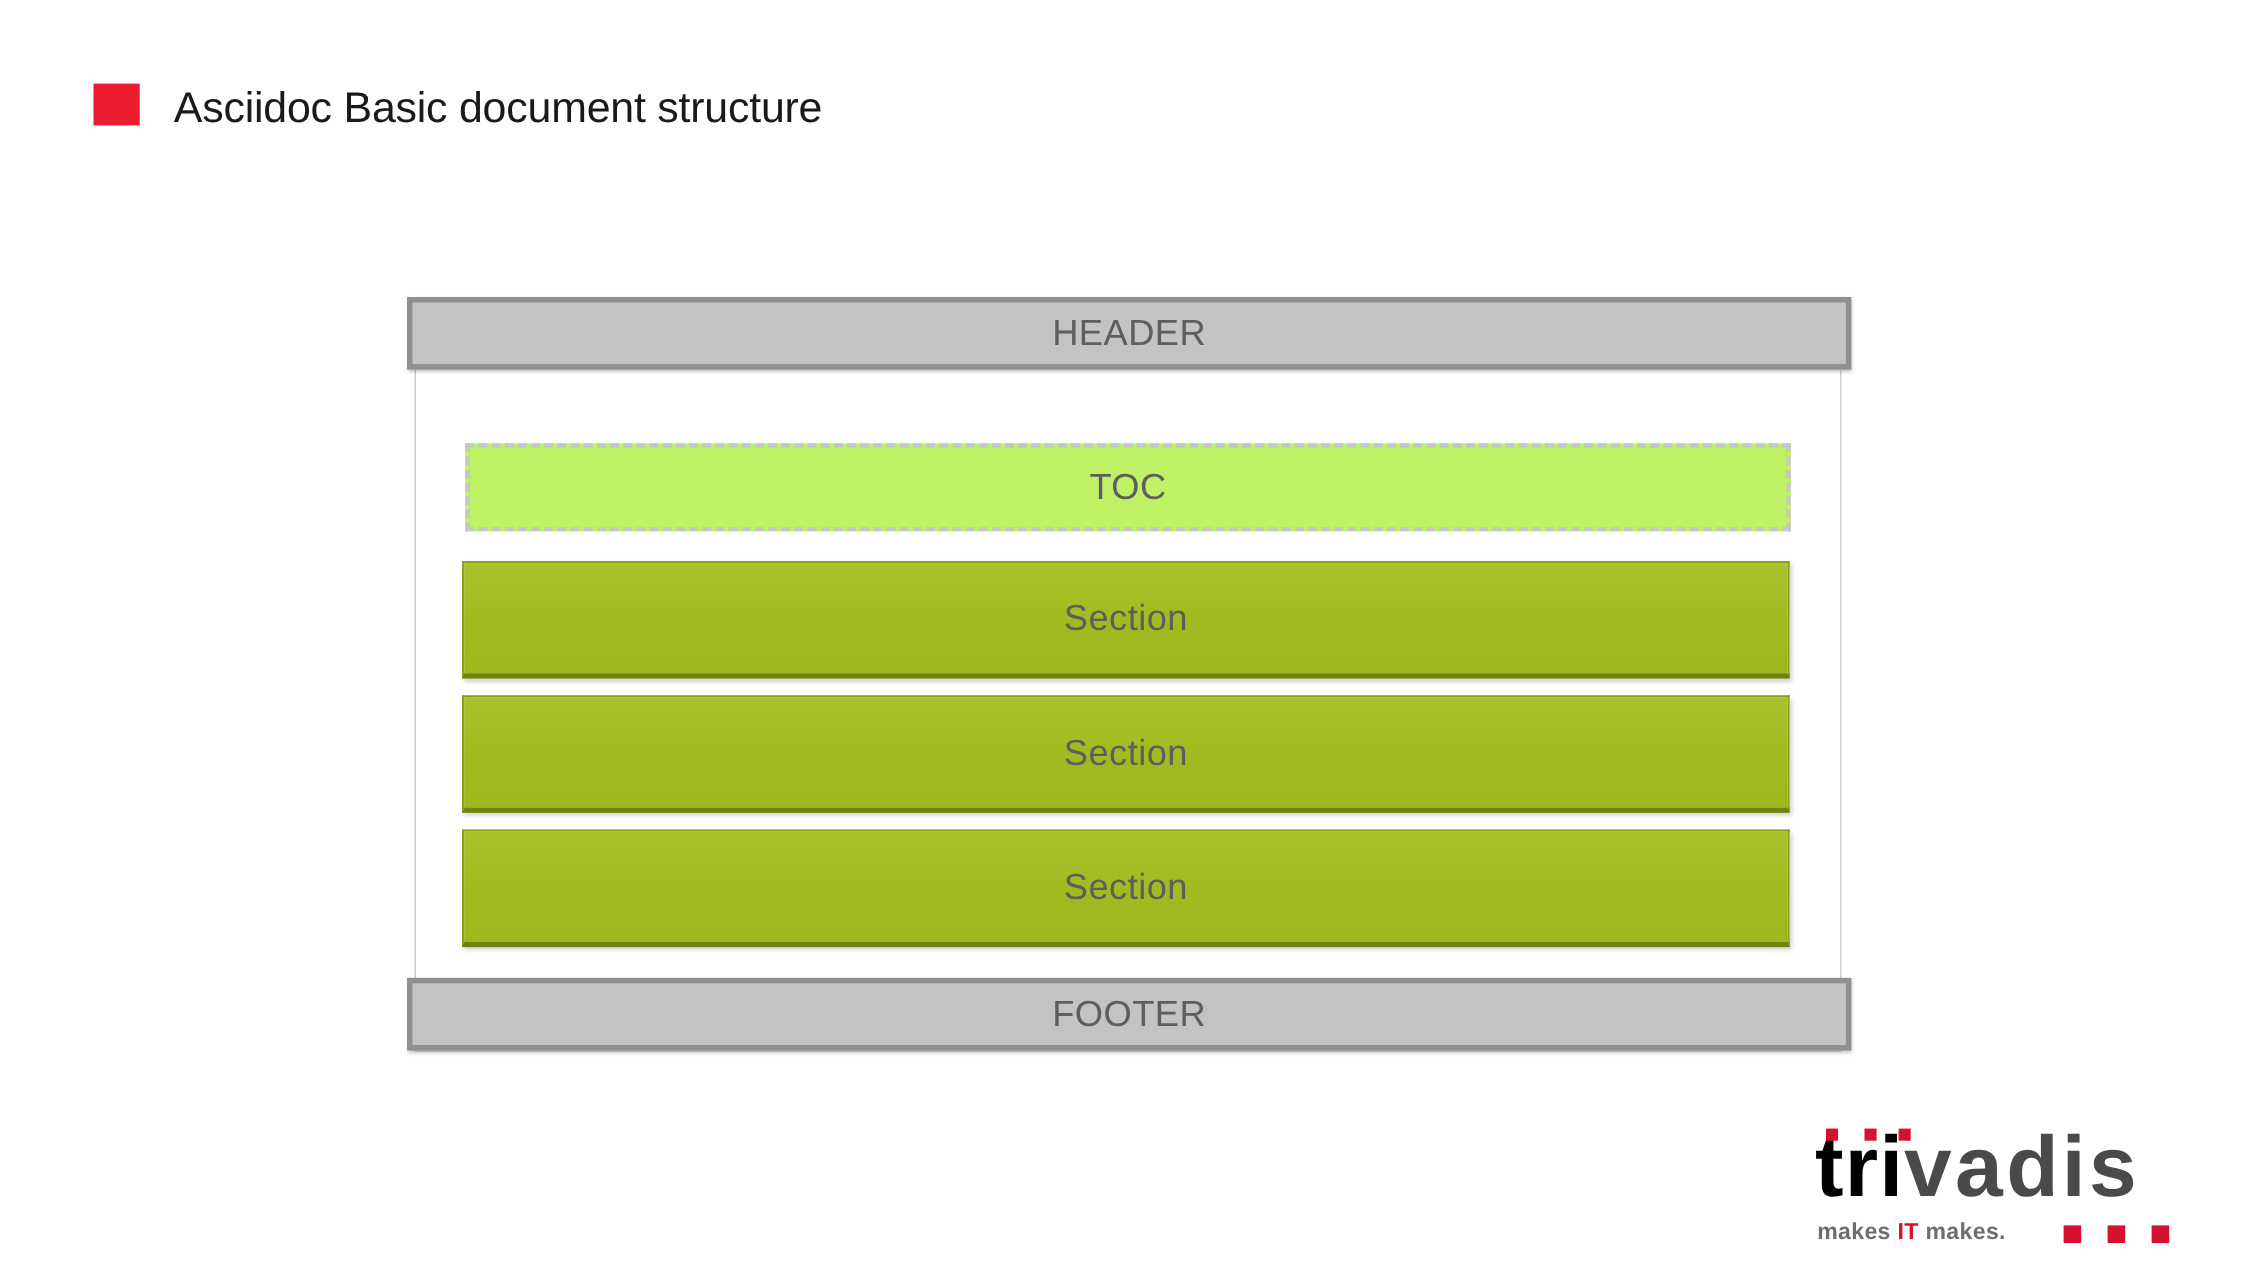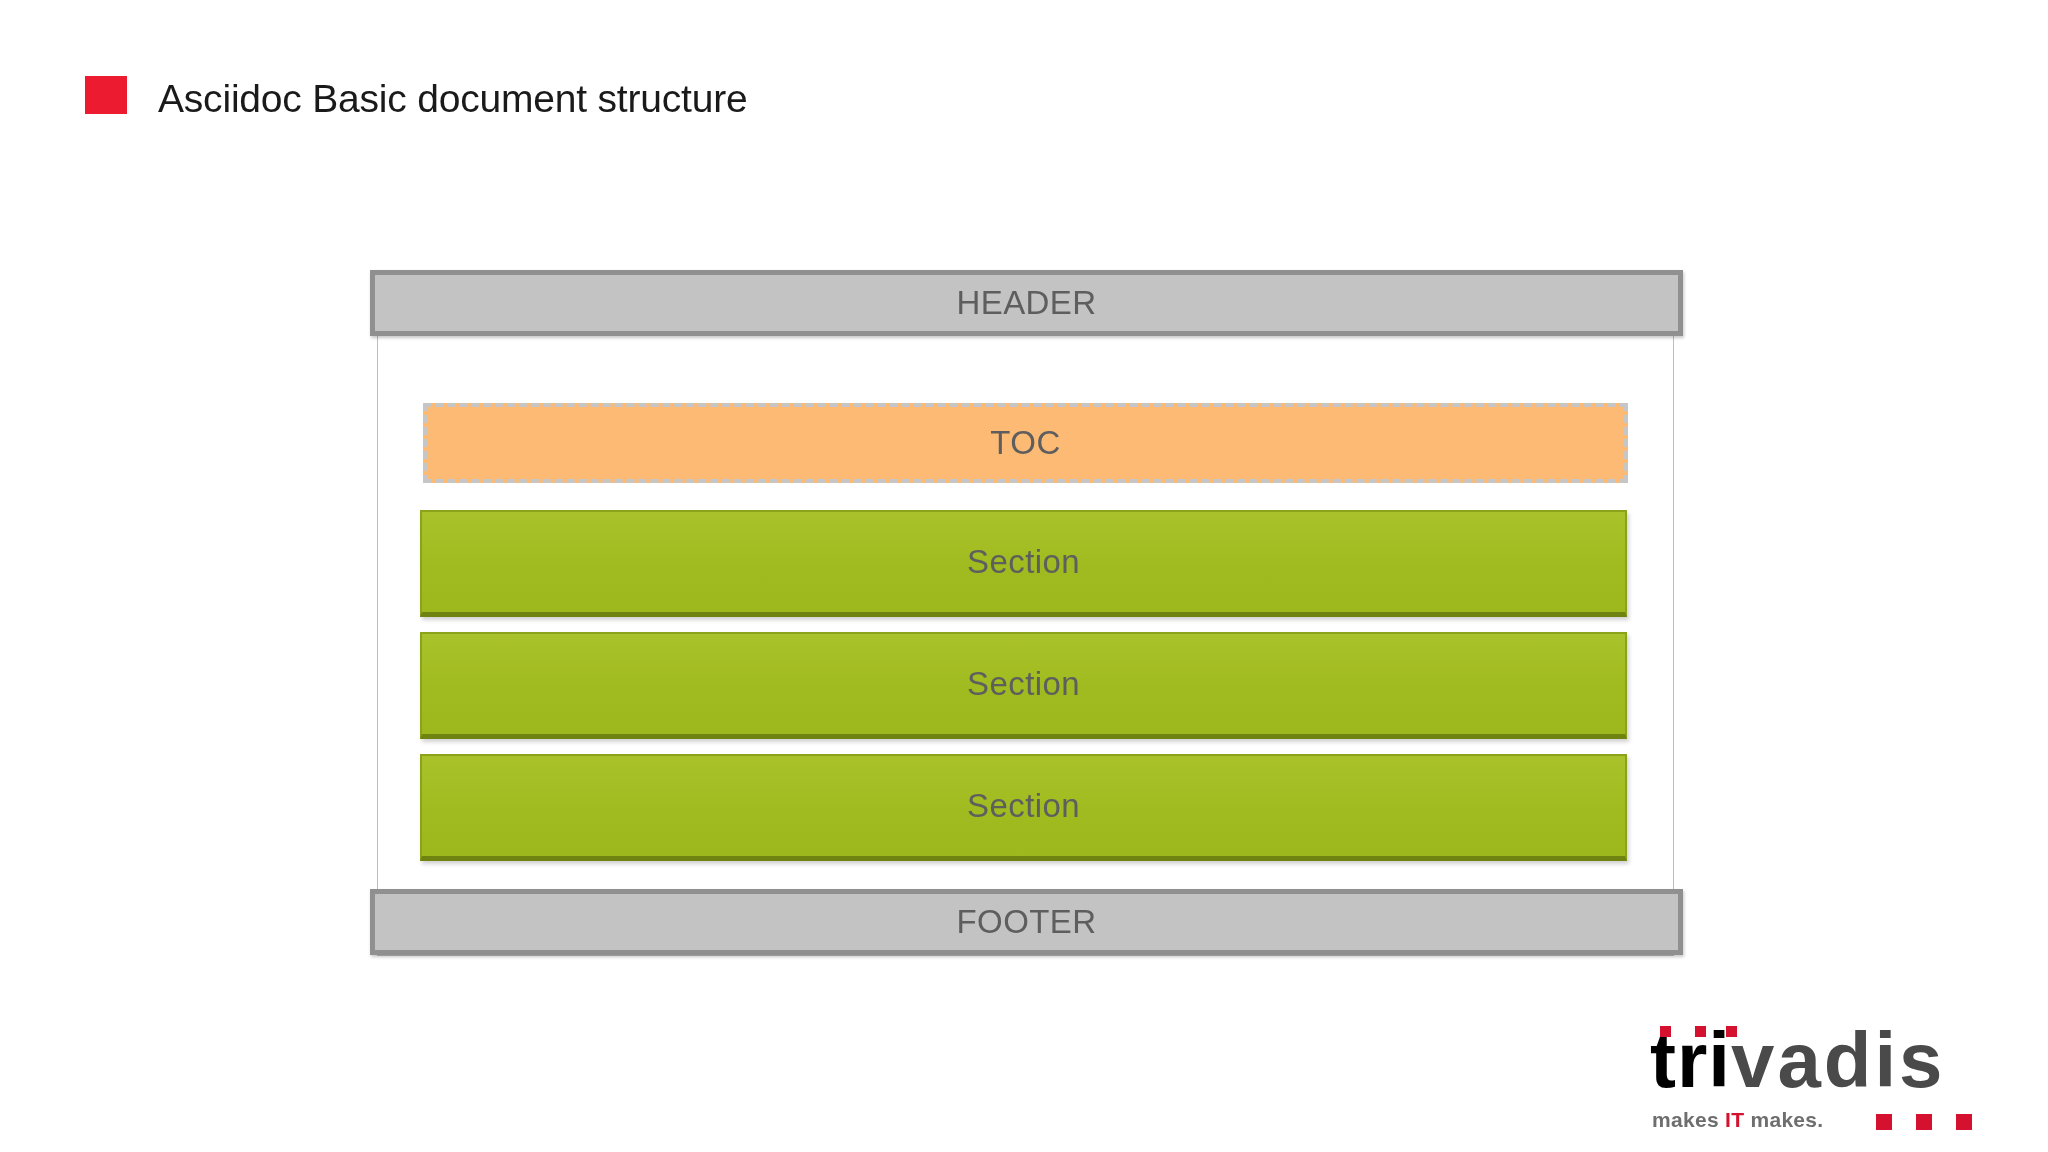--- a/index.html
+++ b/index.html
@@ -86,21 +86,21 @@
   }
   #band-header { top: 14px; }
   #band-footer { top: 633px; justify-content: center; }
 
   
   #band-toc {
     left: 53px;
     top: 147px;
     width: 1205px;
     height: 80px;
-    background: #fdba74;
+    background: #bef264;
     border: 4px dashed #c6c6c6;
   }
 
   
   .band-section {
     left: 50px;
     width: 1207px;
     height: 107px;
     background: #A3BE22;
     background: linear-gradient(180deg, #a9c22b 0%, #a0bb1f 55%, #9cb81d 100%);

